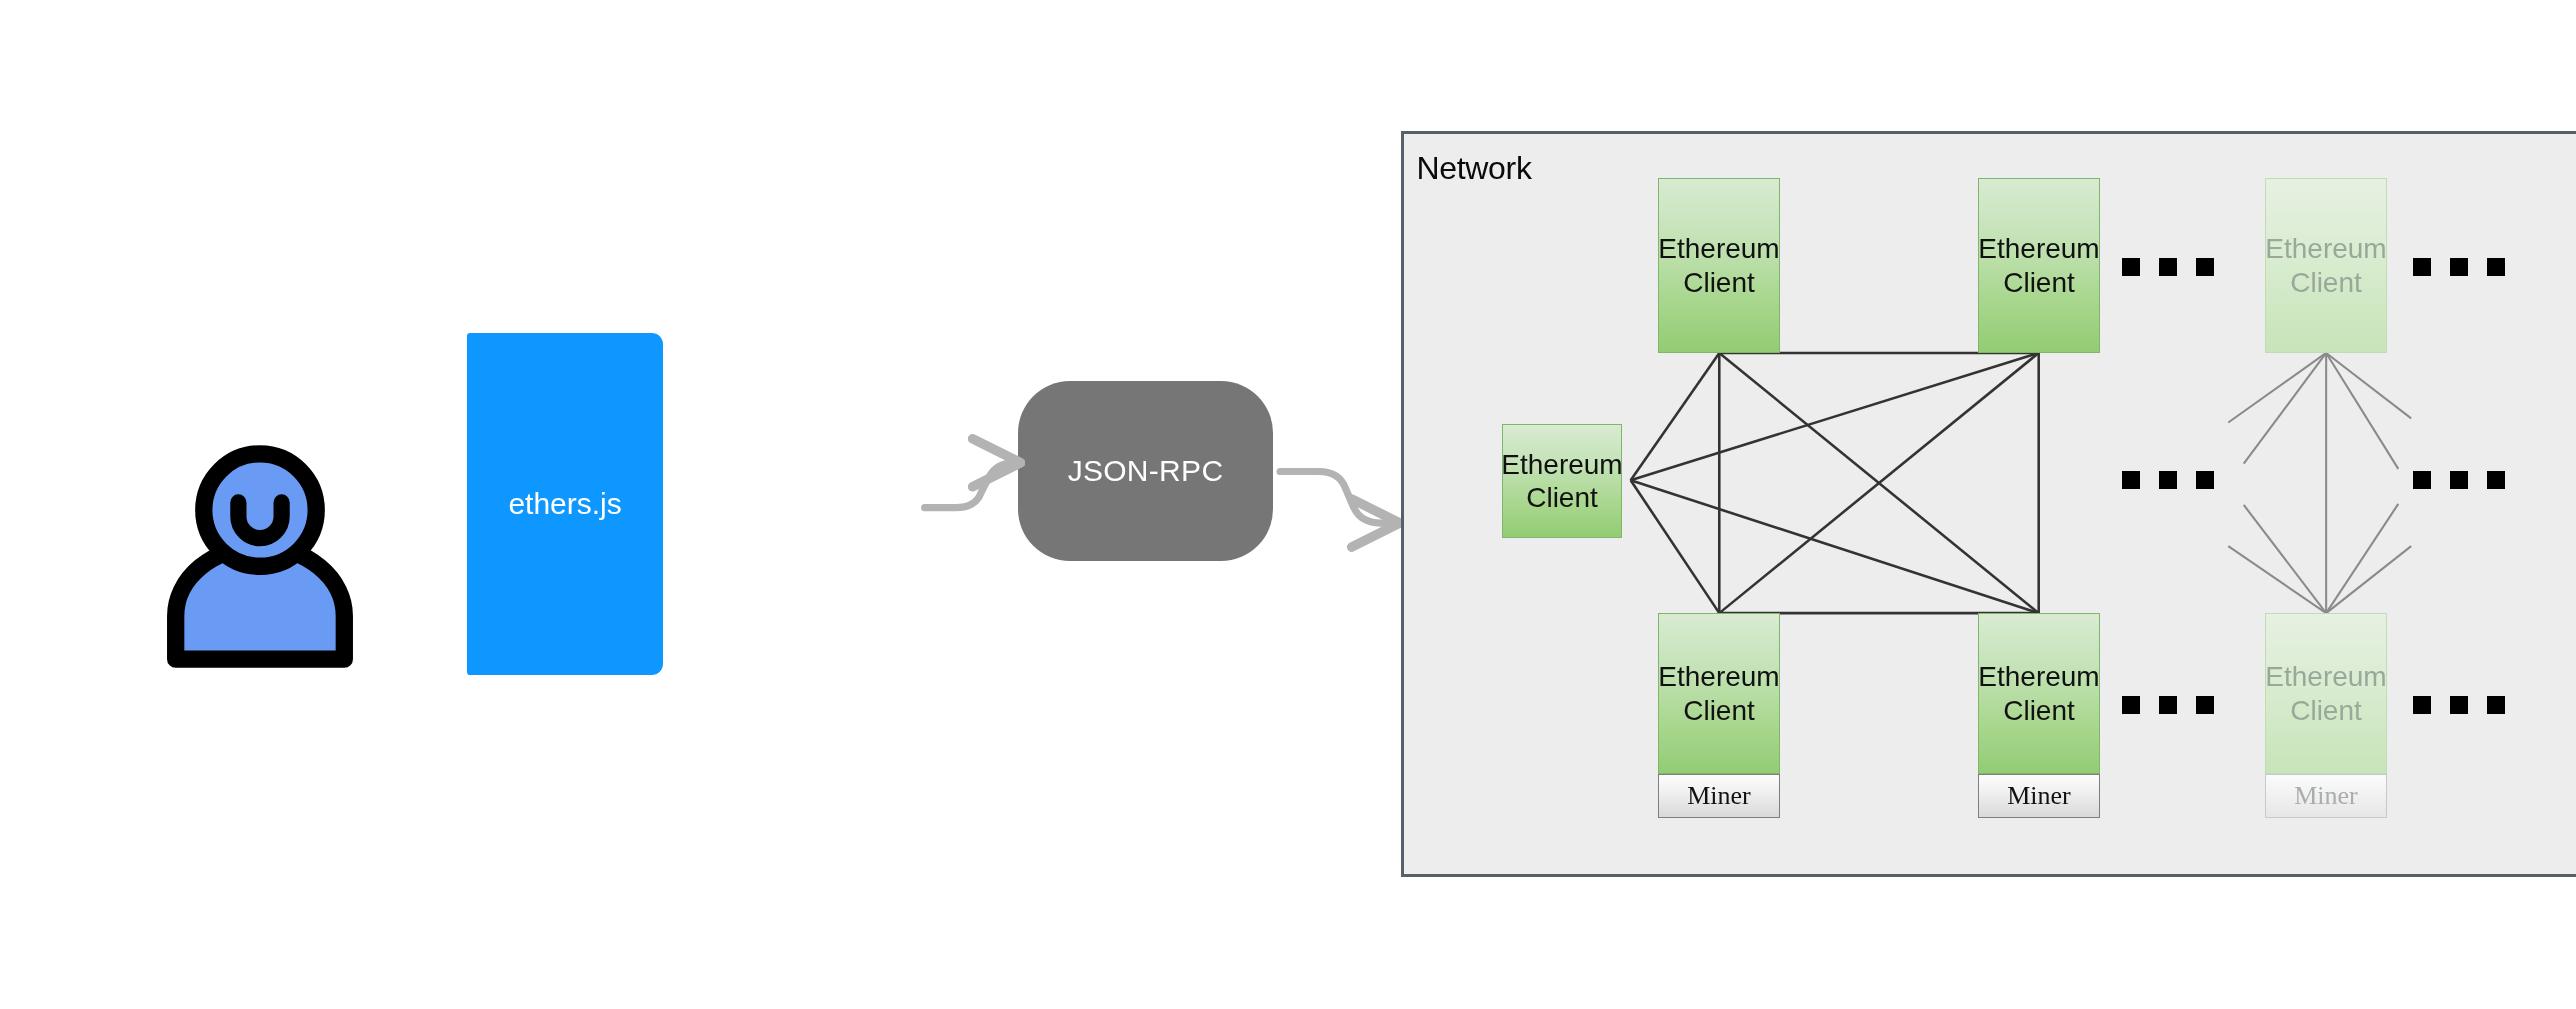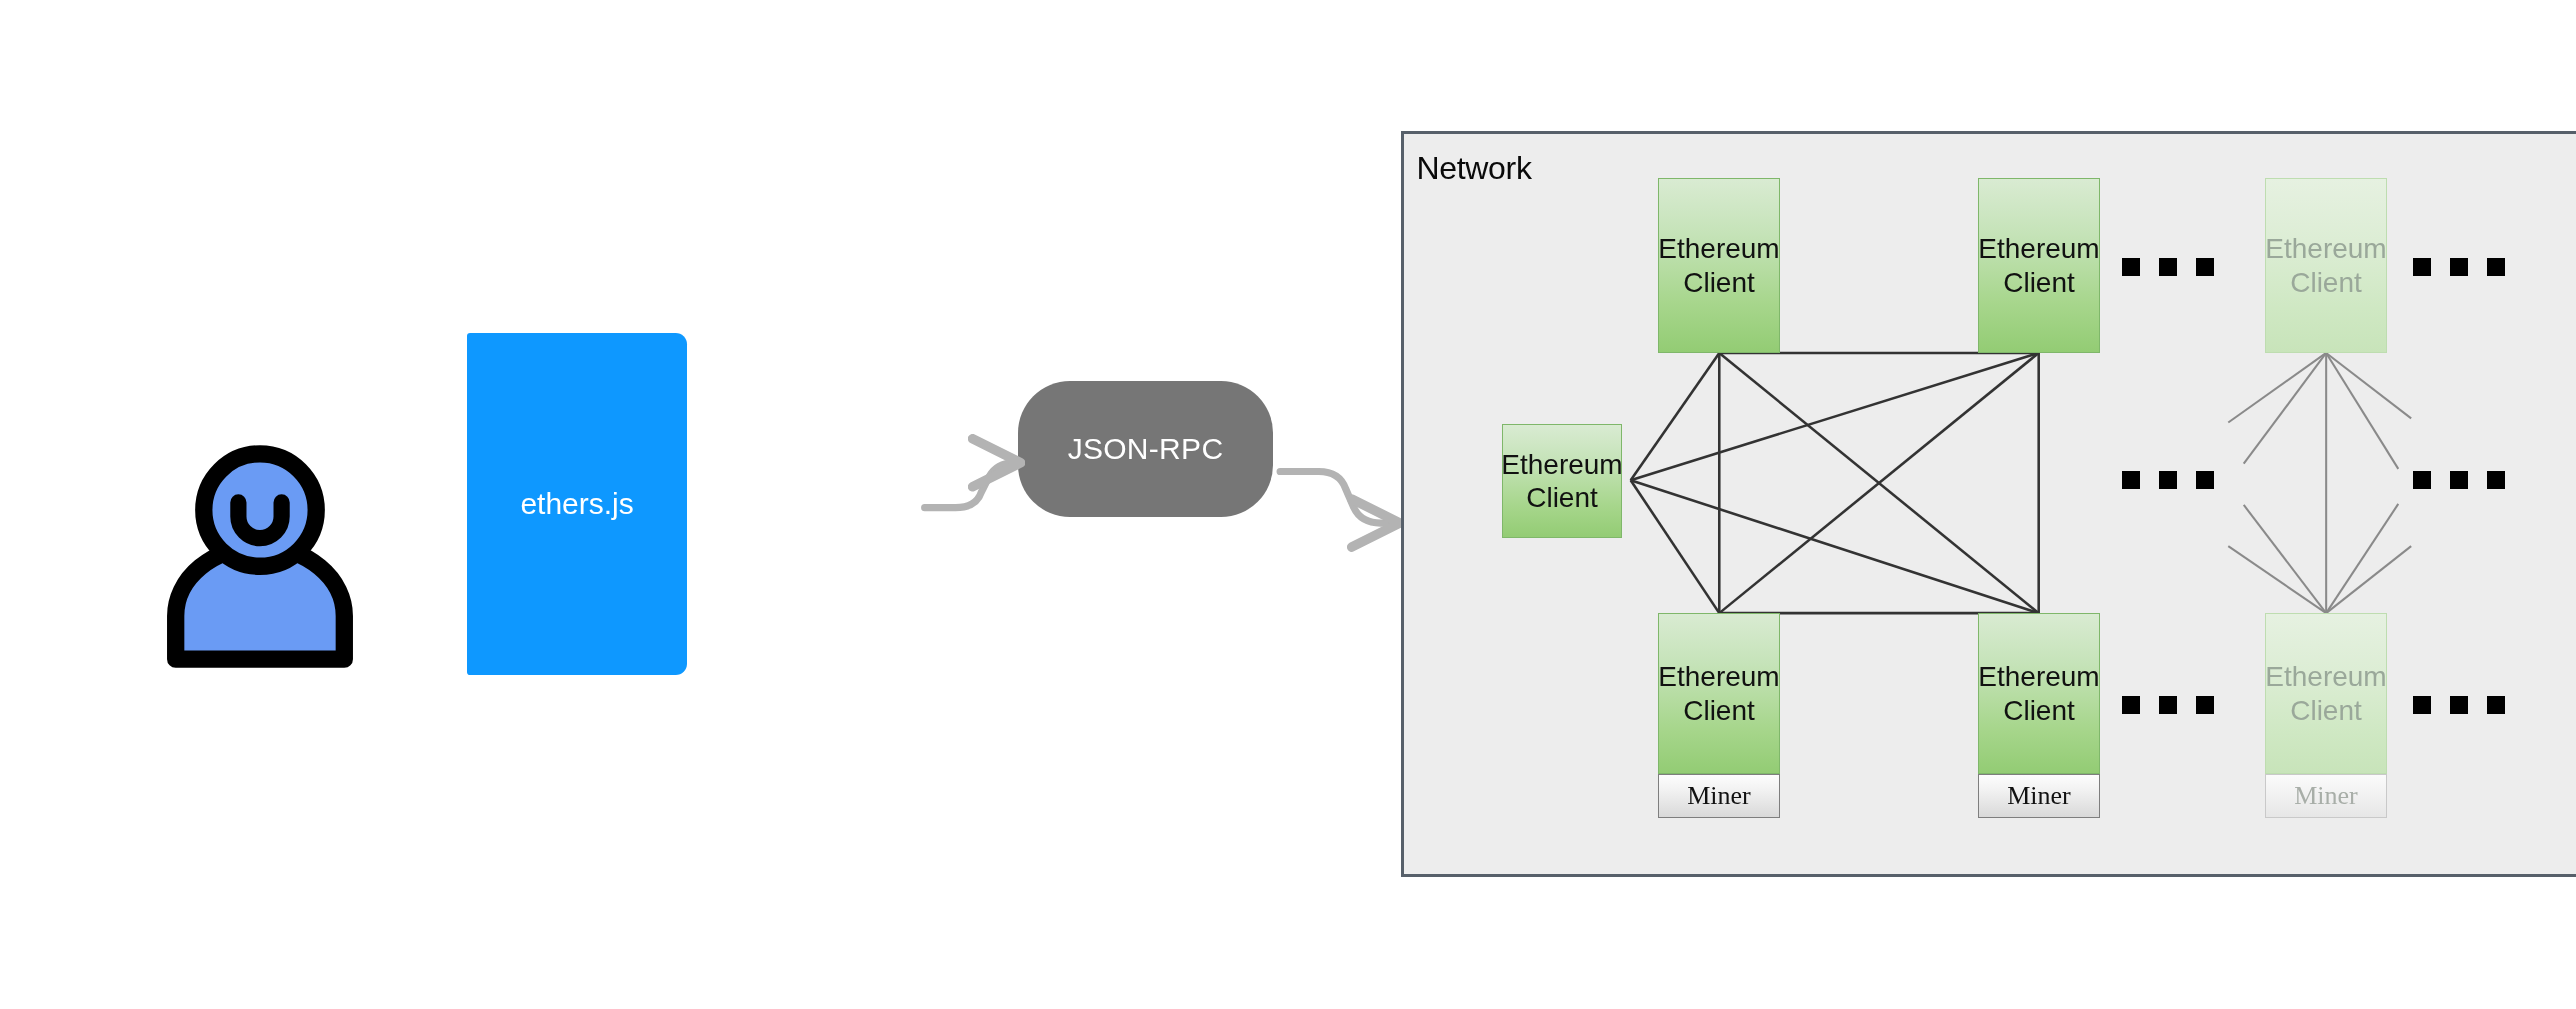--- a/index.html
+++ b/index.html
@@ -44,30 +44,30 @@
     line-height: 1.22;
     box-sizing: border-box;
     padding: 0 7.2px;
   }
   #dapp-box {
     width: 261px;
     background: #9747FF;
     border-radius: 11.3px 3.1px 3.1px 11.3px;
   }
   #ethers-box {
-    width: 220px;
+    width: 196px;
     margin-left: 4.1px;
     background: #0E98FF;
     border-radius: 3.1px 11.3px 11.3px 3.1px;
   }
 
   
   #jsonrpc-box {
     left: 1018px; top: 381px;
-    width: 255px; height: 136px;
+    width: 255px; height: 180px;
     background: #767676;
     border-radius: 52px;
     display: flex;
     align-items: center;
     justify-content: center;
     color: #ffffff;
     font-size: 30px;
     letter-spacing: 0.3px;
   }
 

